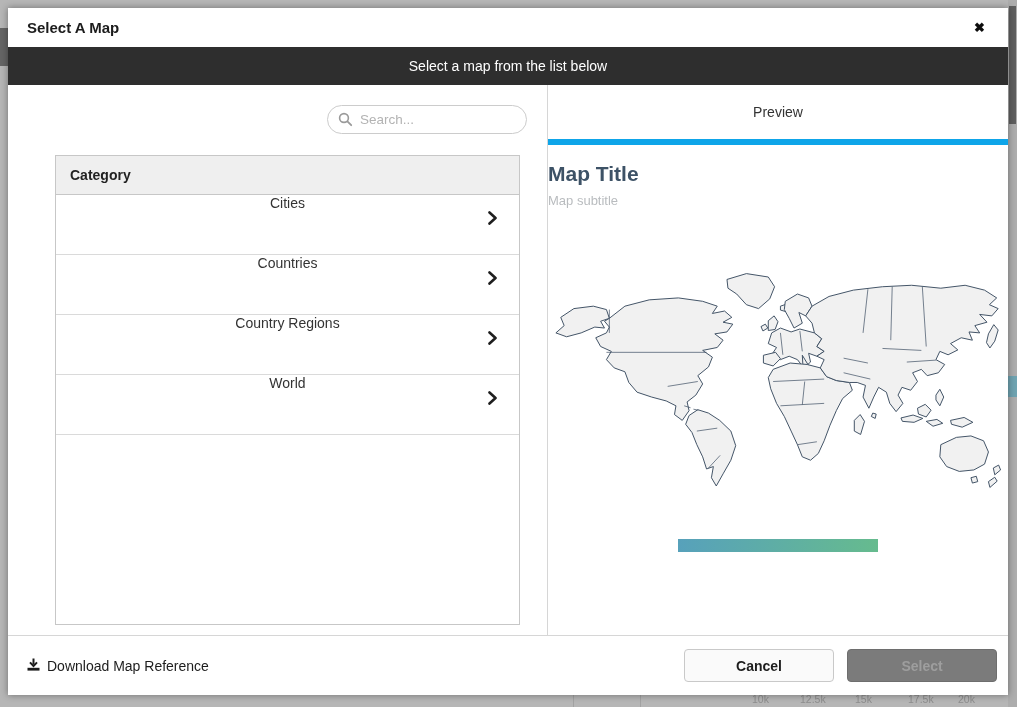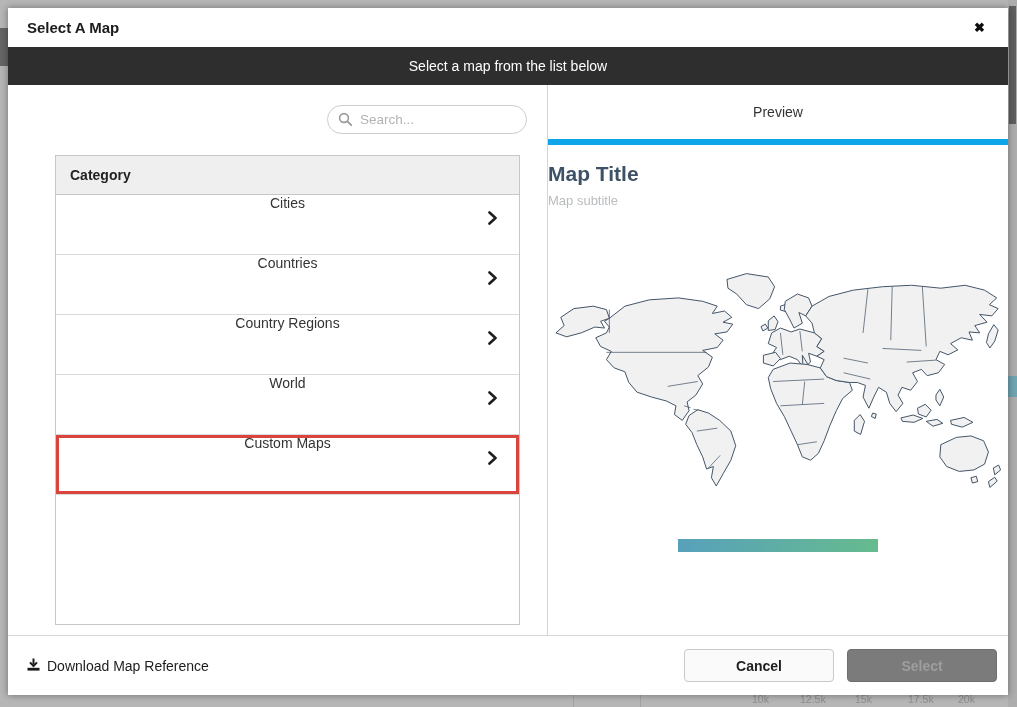--- a/index.html
+++ b/index.html
@@ -175,28 +175,20 @@
 
         <div class="cat-row">
           <span>World</span>
           <span class="chev">
             <svg width="9" height="14" viewBox="0 0 9 14">
                 <path d="M1.5,1.5 L7.5,7 L1.5,12.5" fill="none" stroke="#1f1f1f" stroke-width="2.6" stroke-linecap="round" stroke-linejoin="round"></path>
               </svg>
           </span>
         </div>
 
-        <div class="cat-row highlighted">
-          <span>Custom Maps</span>
-          <span class="chev">
-            <svg width="9" height="14" viewBox="0 0 9 14">
-                <path d="M1.5,1.5 L7.5,7 L1.5,12.5" fill="none" stroke="#1f1f1f" stroke-width="2.6" stroke-linecap="round" stroke-linejoin="round"></path>
-              </svg>
-          </span>
-        </div>
       </div>
     </div>
 
     <div class="right-panel">
       <div class="preview-header">Preview</div>
       <div class="preview-body">
         <div class="map-title">Map Title</div>
         <div class="map-subtitle">Map subtitle</div>
 
         <svg class="map-svg" width="452" height="243" viewBox="0 0 930 500">

